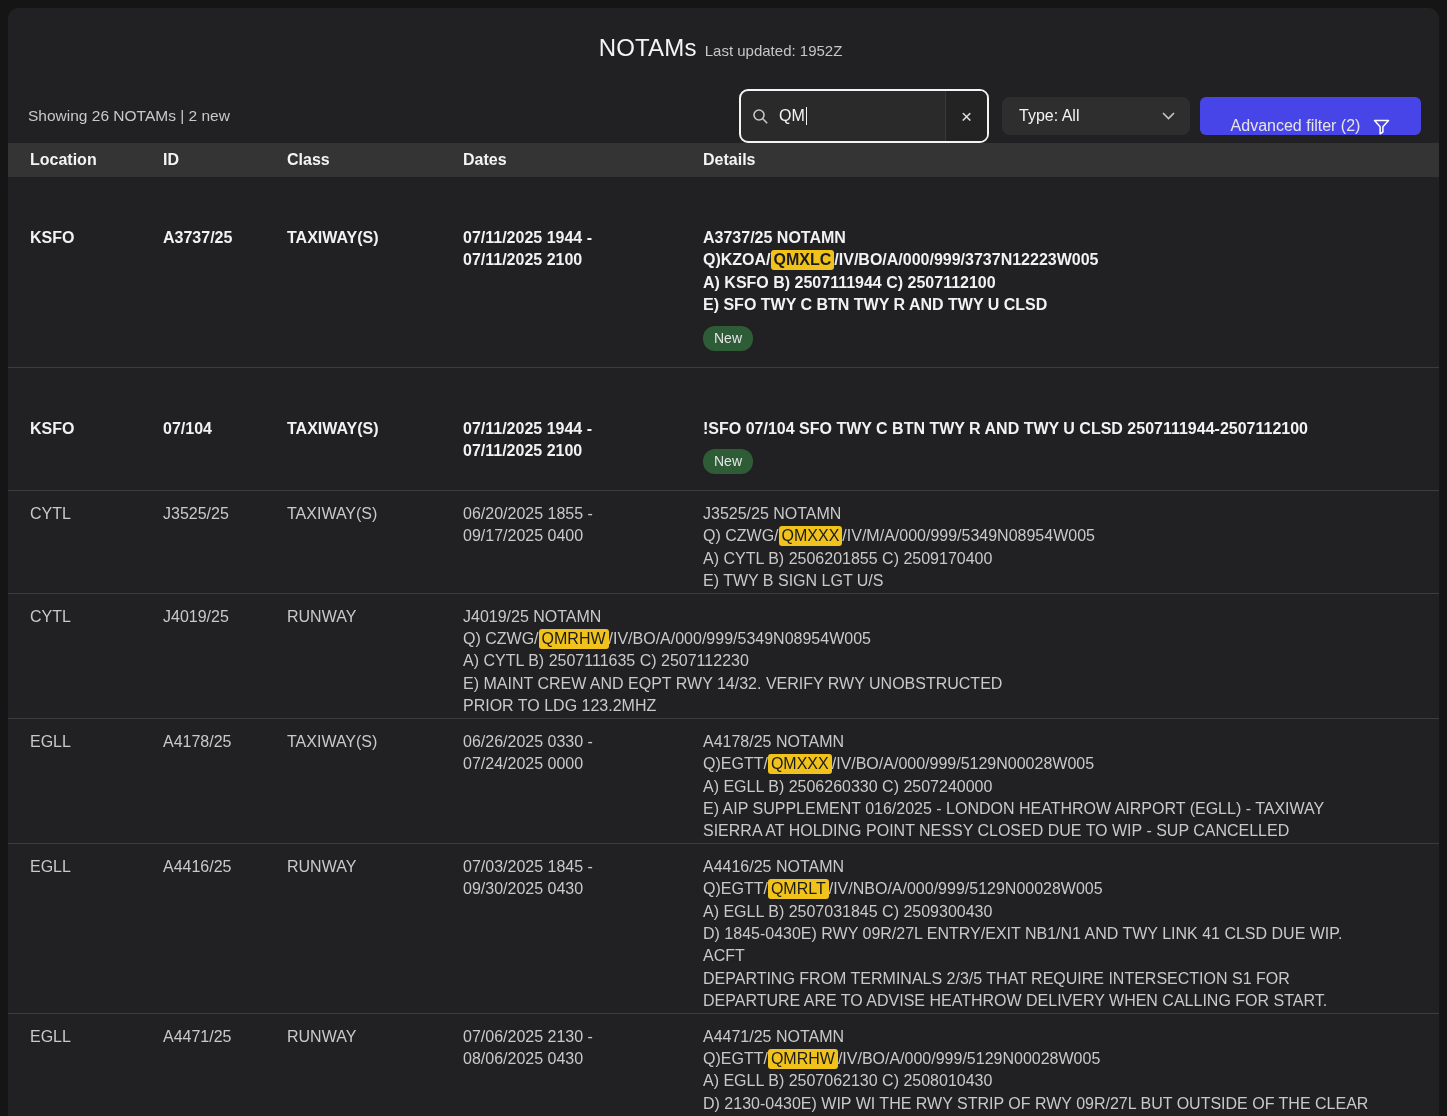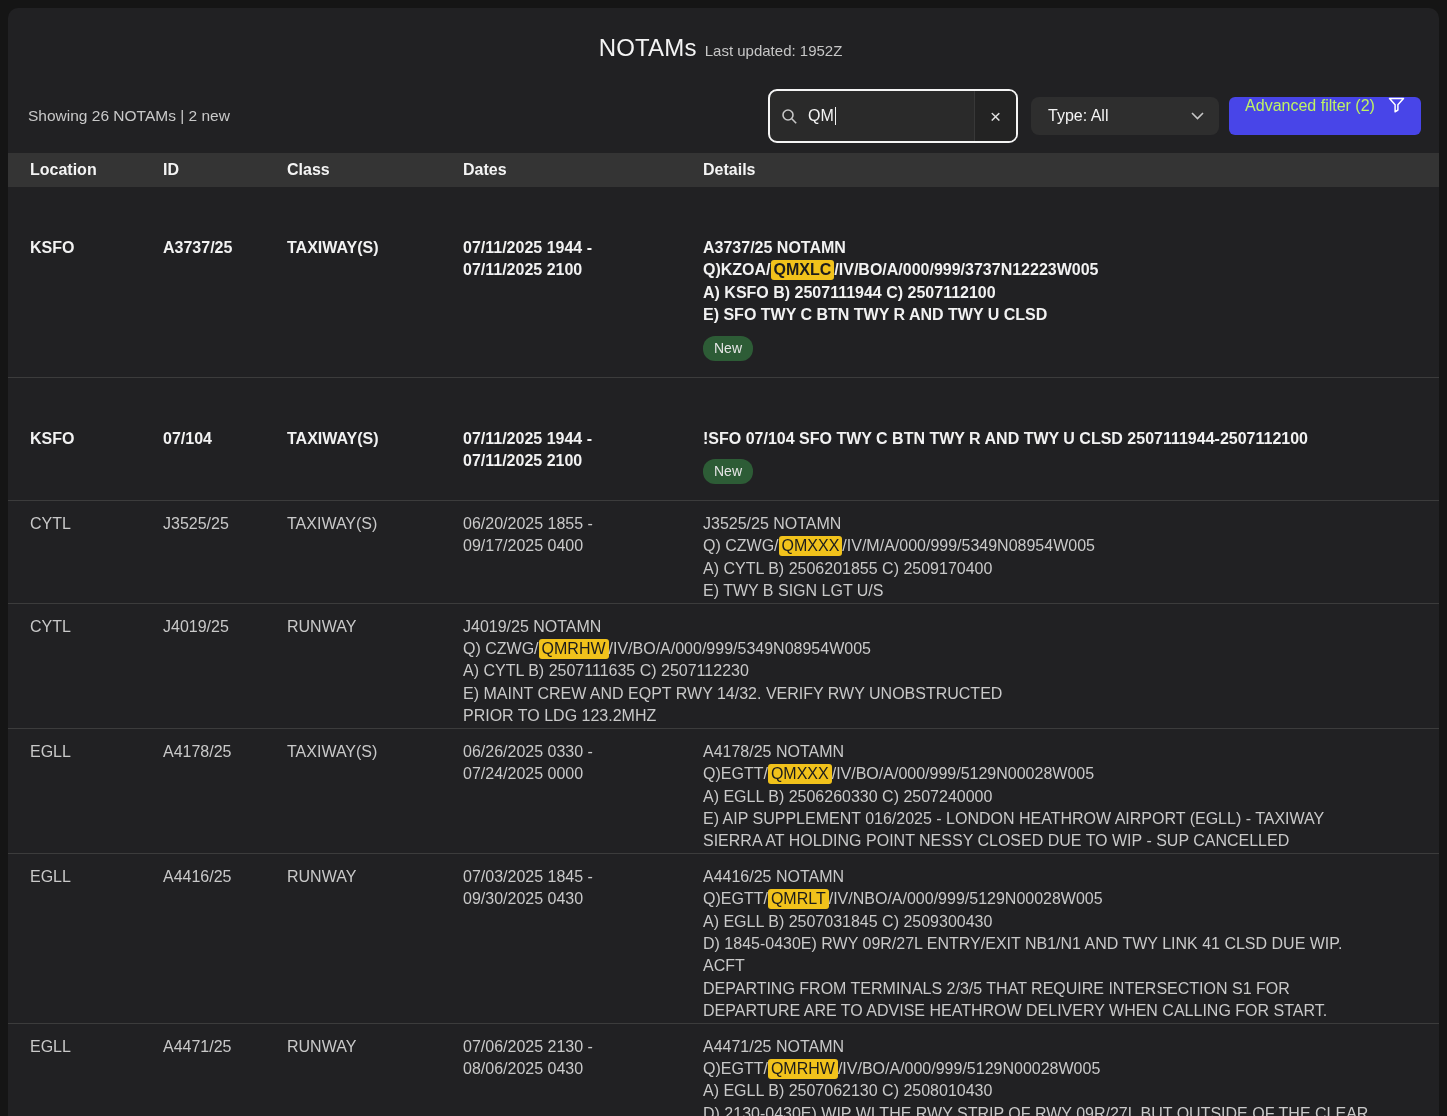--- a/index.html
+++ b/index.html
@@ -64,38 +64,38 @@
     background: #2e2e2e;
     border-radius: 8px;
     display: flex; align-items: center; justify-content: space-between;
     padding: 0 15px 0 17px;
     margin-right: 10px;
     color: #f4f4f4; font-size: 16px;
     cursor: pointer;
   }
 
   .adv-btn {
-    width: 192px; height: 38px;
+    width: 221px; height: 38px;
     background: #4845e8;
     border: none;
     border-radius: 6px;
-    display: flex; align-items: flex-start; justify-content: center;
+    display: flex; align-items: flex-end; justify-content: center;
     gap: 13px;
-    color: #bef264; font-size: 16px;
+    color: #e5e5e5; font-size: 16px;
     font-family: "Liberation Sans", sans-serif;
     cursor: pointer;
   }
 
   .thead, .row {
     display: grid;
     grid-template-columns: 133px 124px 176px 240px 1fr;
     padding-left: 22px; padding-right: 20px;
   }
   .thead {
-    margin-top: 10px;
+    margin-top: 0;
     background: #343434;
     height: 34px;
     align-items: center;
     font-size: 16px; font-weight: 700; color: #f4f4f4;
   }
   .row {
     border-bottom: 1px solid #3c3c3c;
     padding-top: 12px; 
     font-size: 16px; color: #c9c9c9;
     line-height: 22.4px;

